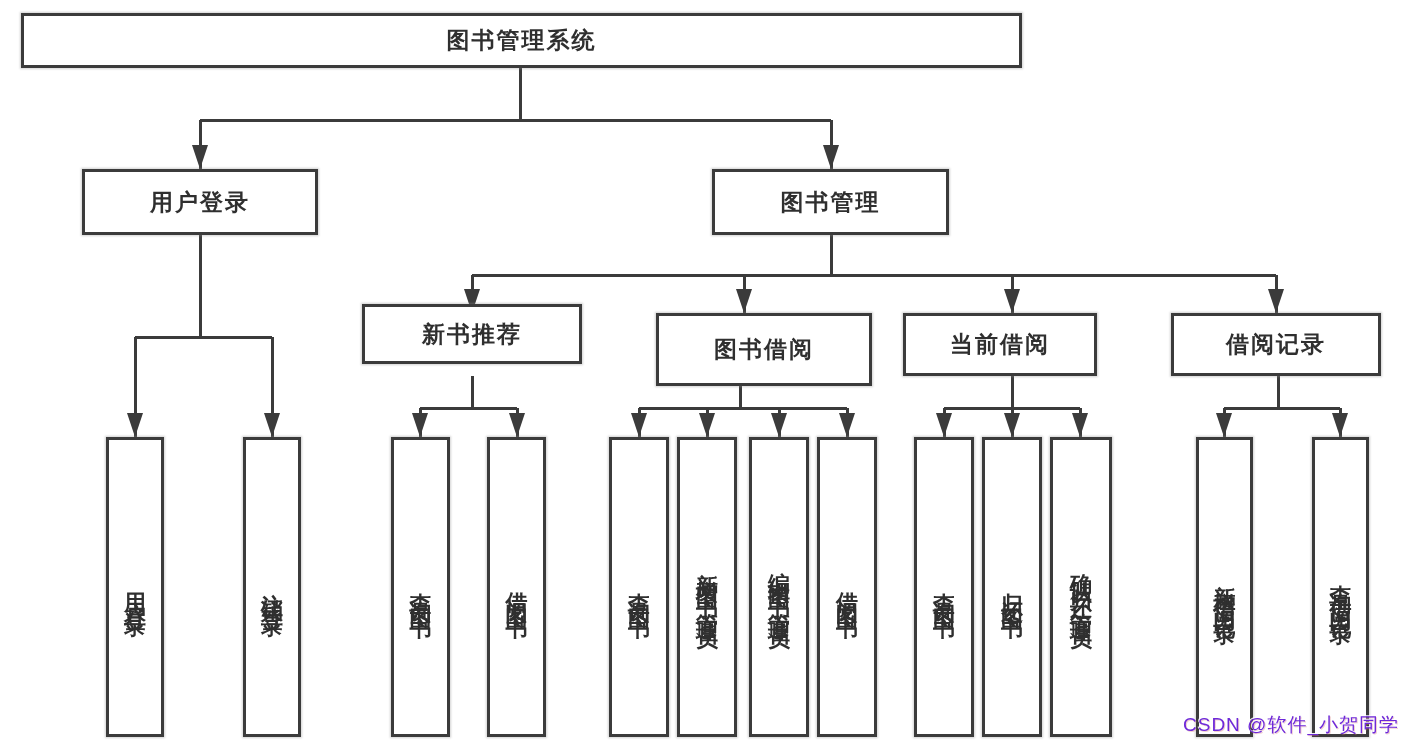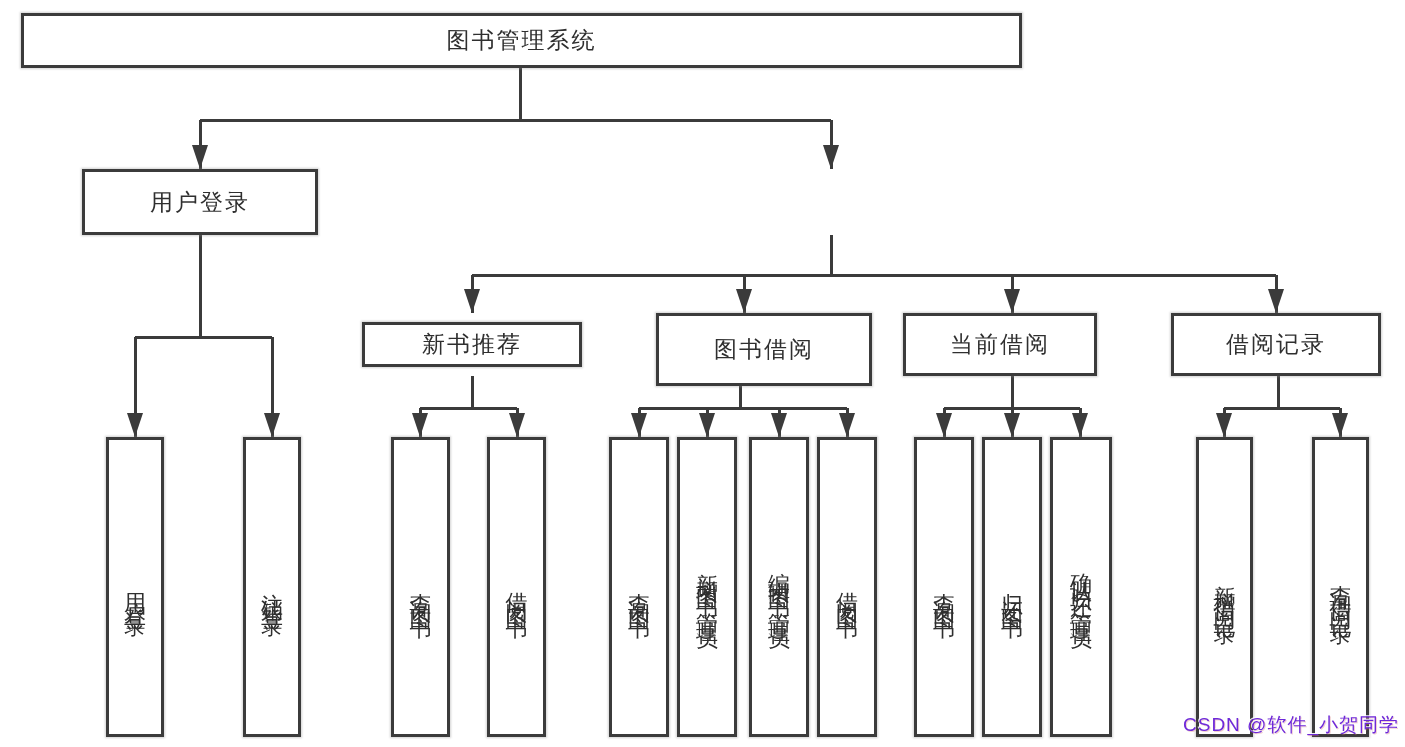--- a/index.html
+++ b/index.html
@@ -27,21 +27,21 @@
     box-shadow: 0 0 2px 1px rgba(145,145,145,0.40);
     display: flex;
     align-items: center;
     justify-content: center;
     color: #2f2f2f;
     z-index: 2;
   }
 
   .box .lbl {
     font-size: 23px;
-    font-weight: 400;
+    font-weight: 700;
     letter-spacing: 2px;
     white-space: nowrap;
   }
 
   
   .box.v .lbl {
     writing-mode: vertical-rl;
     text-orientation: mixed;
     font-size: 22px;
     letter-spacing: 8px;
@@ -104,22 +104,25 @@
     </g>
   </svg>
 
   <div class="box h" style="left:21px;top:13px;width:1001px;height:55px">
     <span class="lbl">图书管理系统</span>
   </div>
 
   <div class="box h" style="left:82px;top:169px;width:236px;height:66px">
     <span class="lbl">用户登录</span>
   </div>
+  <div class="box h" style="left:712px;top:169px;width:237px;height:66px">
+    <span class="lbl">图书管理</span>
+  </div>
 
-  <div class="box h" style="left:362px;top:322px;width:220px;height:45px">
+  <div class="box h" style="left:362px;top:304px;width:220px;height:60px">
     <span class="lbl">新书推荐</span>
   </div>
   <div class="box h" style="left:656px;top:313px;width:216px;height:73px">
     <span class="lbl">图书借阅</span>
   </div>
   <div class="box h" style="left:903px;top:313px;width:194px;height:63px">
     <span class="lbl">当前借阅</span>
   </div>
   <div class="box h" style="left:1171px;top:313px;width:210px;height:63px">
     <span class="lbl">借阅记录</span>

